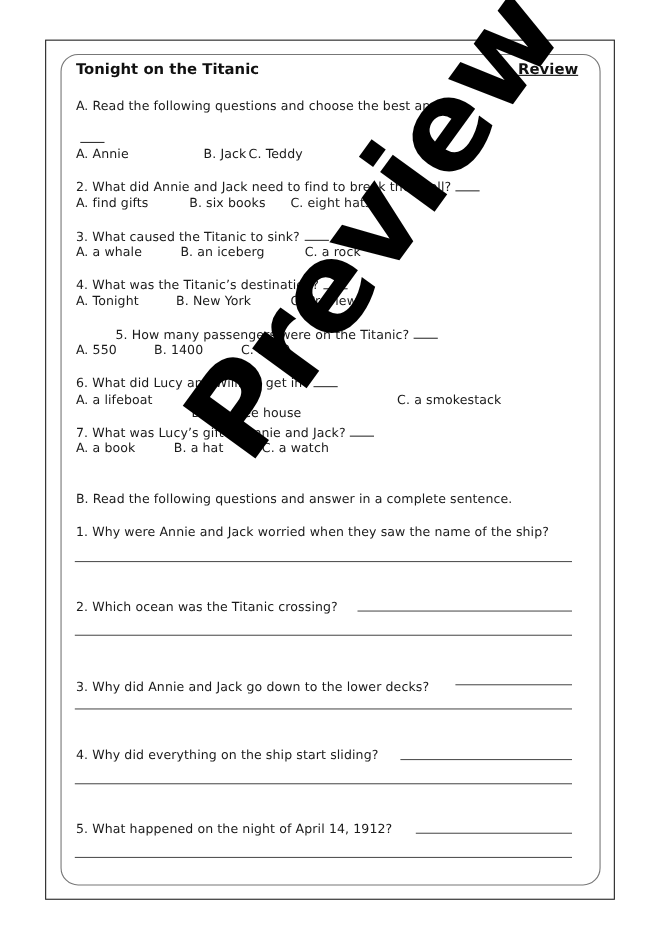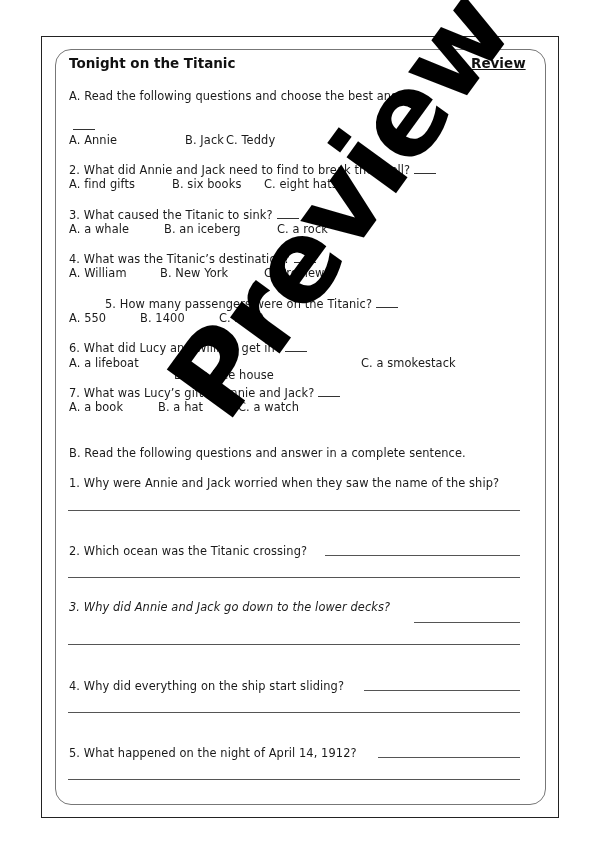--- a/index.html
+++ b/index.html
@@ -46,21 +46,21 @@
 
 <div>
   <div class="abs txt" style="left:69px; top:208px;"><span>3. What caused the Titanic to sink?</span><span class="blank"></span></div>
   <div class="abs txt opt" style="left:69px; top:222px;">A. a whale</div>
   <div class="abs txt opt" style="left:164px; top:222px;">B. an iceberg</div>
   <div class="abs txt opt" style="left:277px; top:222px;">C. a rock</div>
 </div>
 
 <div>
   <div class="abs txt" style="left:69px; top:252px;"><span>4. What was the Titanic’s destination?</span><span class="blank"></span></div>
-  <div class="abs txt opt" style="left:69px; top:266px;">A. William</div>
+  <div class="abs txt opt" style="left:69px; top:266px;">A. Tonight</div>
   <div class="abs txt opt" style="left:160px; top:266px;">B. New York</div>
   <div class="abs txt opt" style="left:264px; top:266px;">C. Preview</div>
 </div>
 
 <div>
   <div class="abs txt" style="left:69px; top:297px;margin-left:36px;"><span>5. How many passengers were on the Titanic?</span><span class="blank"></span></div>
   <div class="abs txt opt" style="left:69px; top:311px;">A. 550</div>
   <div class="abs txt opt" style="left:140px; top:311px;">B. 1400</div>
   <div class="abs txt opt" style="left:219px; top:311px;">C. 2200</div>
 </div>
@@ -86,21 +86,21 @@
   <div class="line" style="left:68px; top:510px; width:452px;"></div>
 </div>
 
 <div>
   <div class="abs txt" style="left:69px; top:544px;">2. Which ocean was the Titanic crossing?</div>
   <div class="line" style="left:325px; top:555px; width:195px;"></div>
   <div class="line" style="left:68px; top:577px; width:452px;"></div>
 </div>
 
 <div>
-  <div class="abs txt" style="left:69px; top:600px;font-style:italic;">3. Why did Annie and Jack go down to the lower decks?</div>
+  <div class="abs txt" style="left:69px; top:617px;">3. Why did Annie and Jack go down to the lower decks?</div>
   <div class="line" style="left:414px; top:622px; width:106px;"></div>
   <div class="line" style="left:68px; top:644px; width:452px;"></div>
 </div>
 
 <div>
   <div class="abs txt" style="left:69px; top:679px;">4. Why did everything on the ship start sliding?</div>
   <div class="line" style="left:364px; top:690px; width:156px;"></div>
   <div class="line" style="left:68px; top:712px; width:452px;"></div>
 </div>
 

